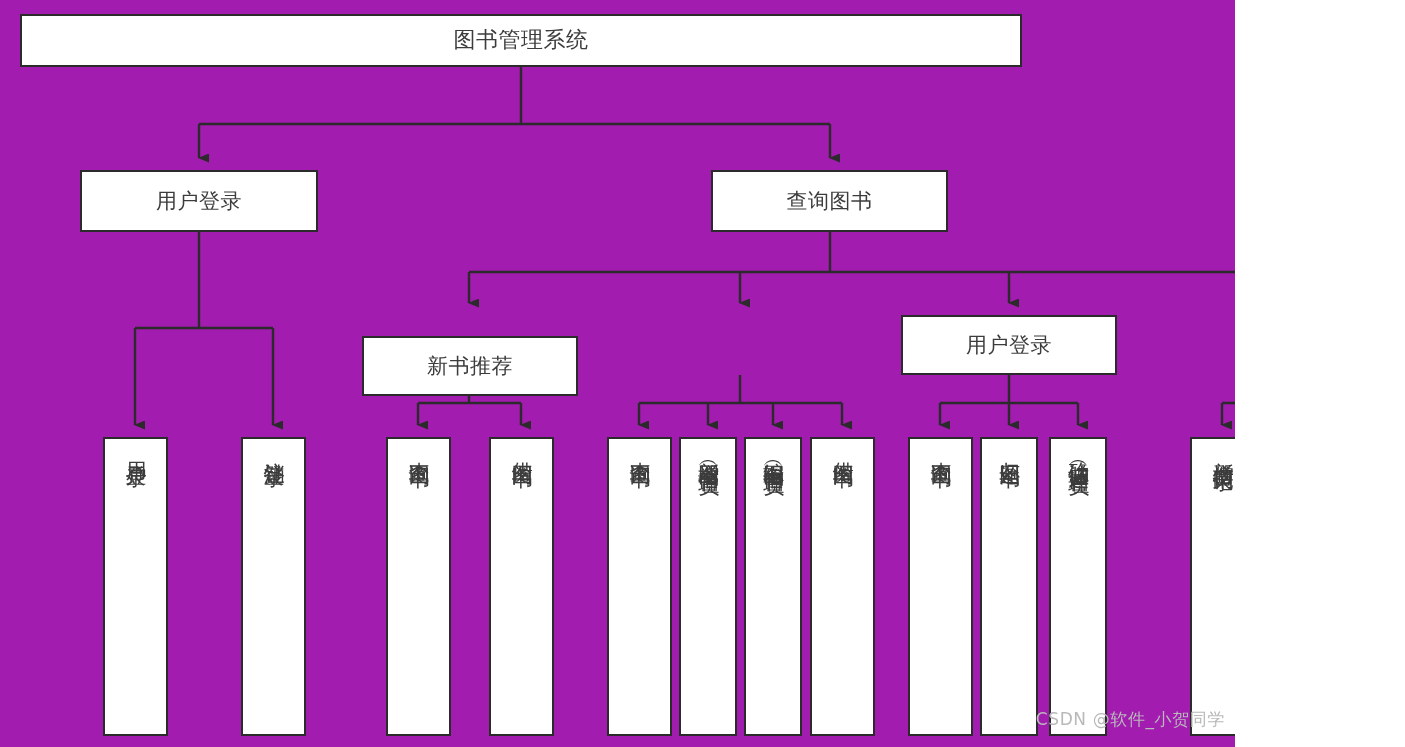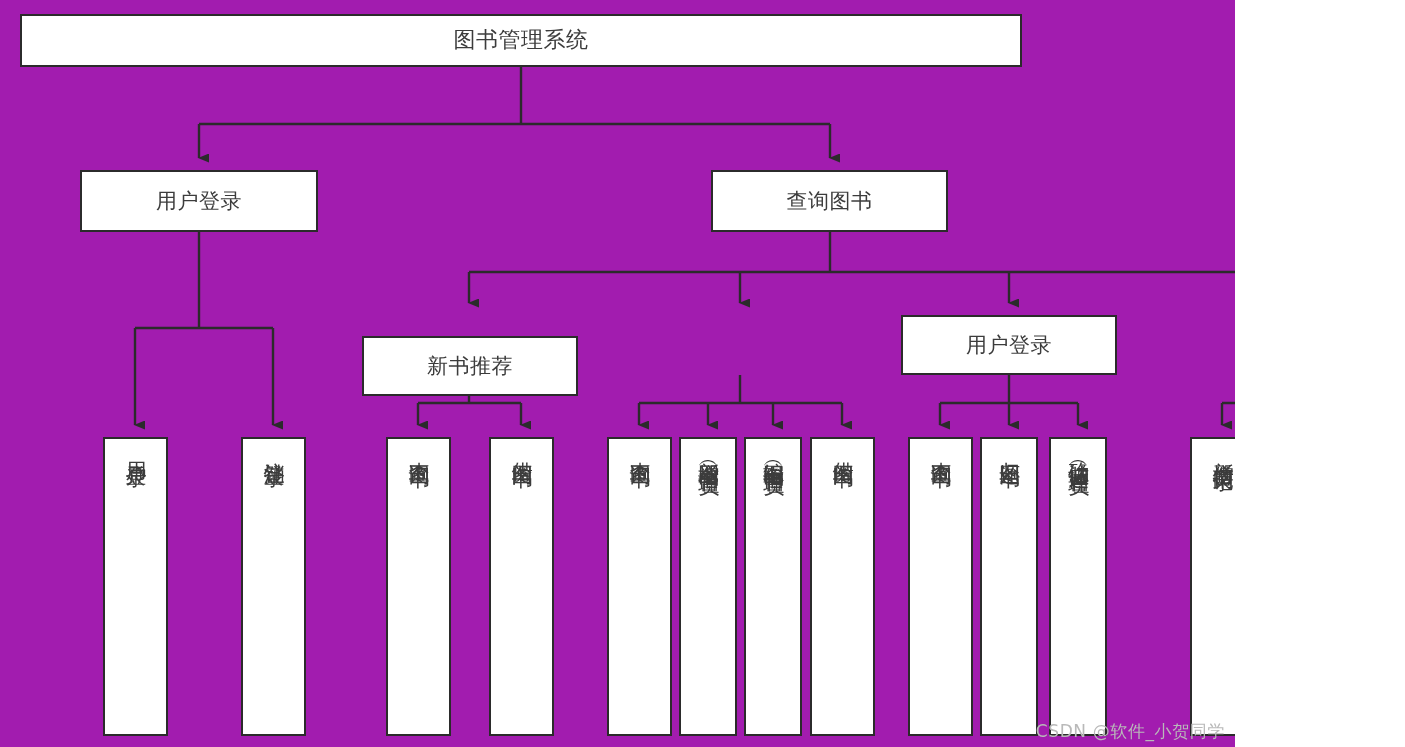--- a/index.html
+++ b/index.html
@@ -55,21 +55,21 @@
     text-orientation: upright;
     font-size: 21px;
     line-height: 1.30;
     letter-spacing: 2px;
     white-space: normal;
     max-height: 280px;
   }
   .watermark {
     position: absolute;
     right: 10px;
-    bottom: 4px;
+    bottom: 16px;
     color: #b9b9b9;
     font-size: 17px;
     letter-spacing: 0.6px;
     z-index: 5;
     white-space: nowrap;
   }
 </style>
 </head>
 <body>
 

